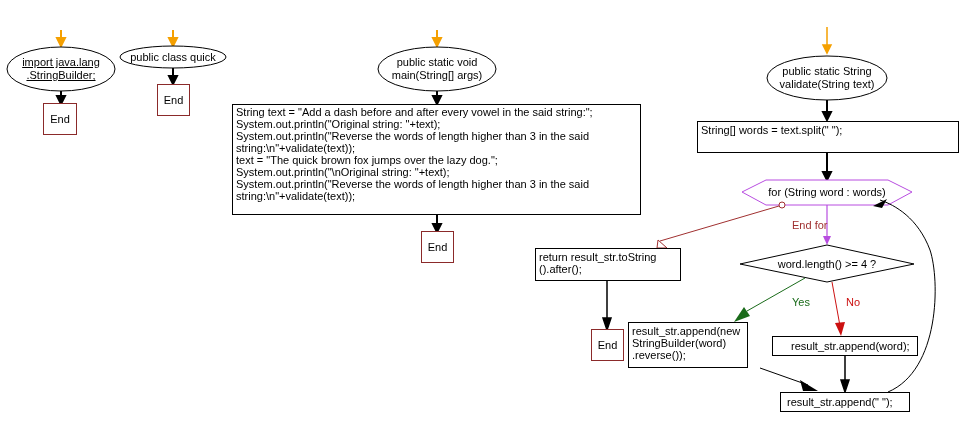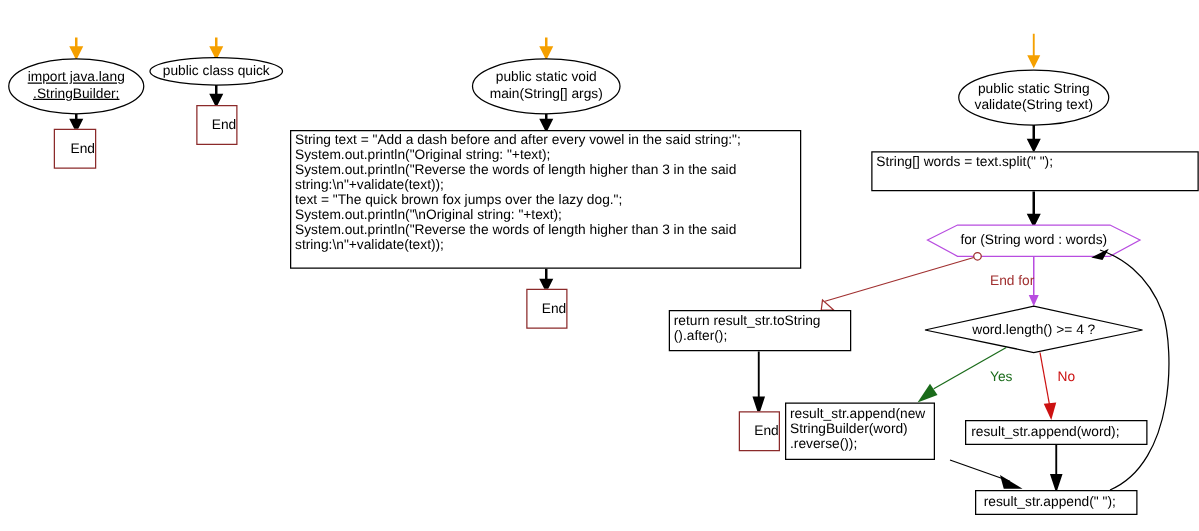--- a/index.html
+++ b/index.html
@@ -8,21 +8,21 @@
   svg { position: absolute; left: 0; top: 0; }
   .lbl { position: absolute; font-family: "Liberation Sans", sans-serif; font-size: 11px;
          line-height: 13px; color: #000; white-space: nowrap; }
   .center { text-align: center; }
   .box { position: absolute; box-sizing: border-box; border: 1px solid #000; background: #fff;
          font-family: "Liberation Sans", sans-serif; font-size: 11px; line-height: 12px;
          padding: 2px 3px; color: #000; }
   .box div { white-space: nowrap; }
   .endbox { position: absolute; box-sizing: border-box; border: 1px solid #8b2a2a; background: #fff; }
   .endtxt { position: absolute; left: 0; right: 0; top: 50%; transform: translateY(-50%);
-            text-align: right; font-size: 11px; font-family: "Liberation Sans", sans-serif; color:#000; }
+            text-align: center; font-size: 11px; font-family: "Liberation Sans", sans-serif; color:#000; }
 </style>
 </head>
 <body>
 
 <svg width="959" height="425" viewBox="0 0 959 425">
   <defs>
     <marker id="arrBlack" markerWidth="8" markerHeight="10" refX="4" refY="9" orient="auto" markerUnits="userSpaceOnUse">
       <path d="M0,0 L8,0 L4,10 Z" fill="#000"></path>
     </marker>
   </defs>
@@ -138,18 +138,18 @@
 </div>
 <div class="endbox" style="left:591px; top:329px; width:33px; height:32px;">
   <div class="endtxt">End</div>
 </div>
 
 <div class="box" style="left:628px; top:322px; width:120px; height:46px;">
   <div>result_str.append(new</div>
   <div>StringBuilder(word)</div>
   <div>.reverse());</div>
 </div>
-<div class="box" style="left:772px; top:336px; width:146px; height:20px; padding:3px 4px;">
+<div class="box" style="left:772px; top:336px; width:146px; height:20px; padding:3px 18px;">
   <div>result_str.append(word);</div>
 </div>
 <div class="box" style="left:780px; top:392px; width:130px; height:20px; padding:3px 6px;">
   <div>result_str.append(" ");</div>
 </div>
 
 </body></html>

